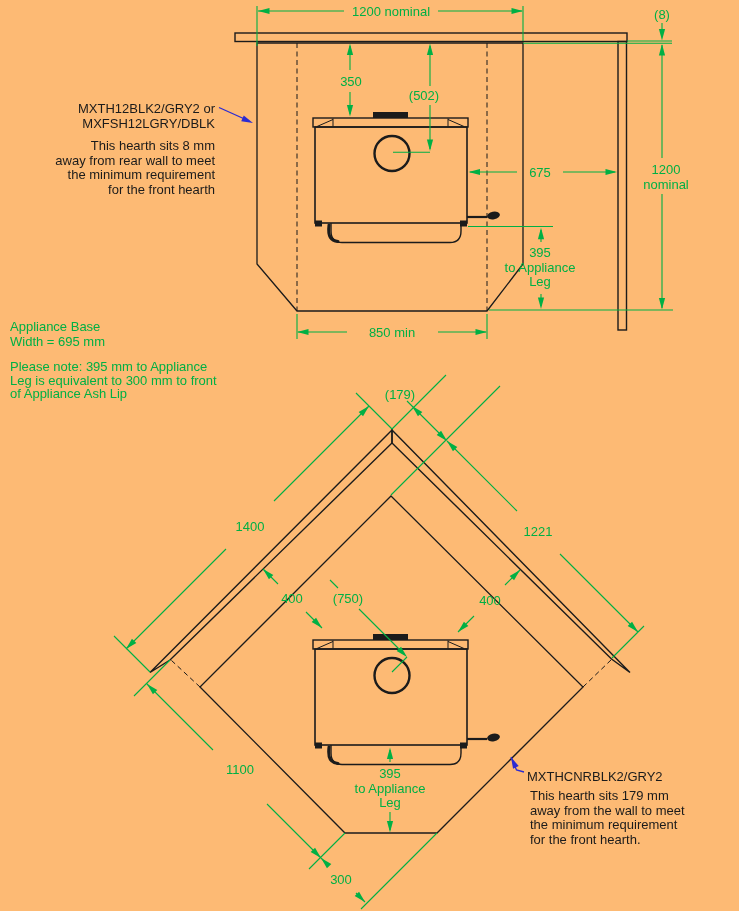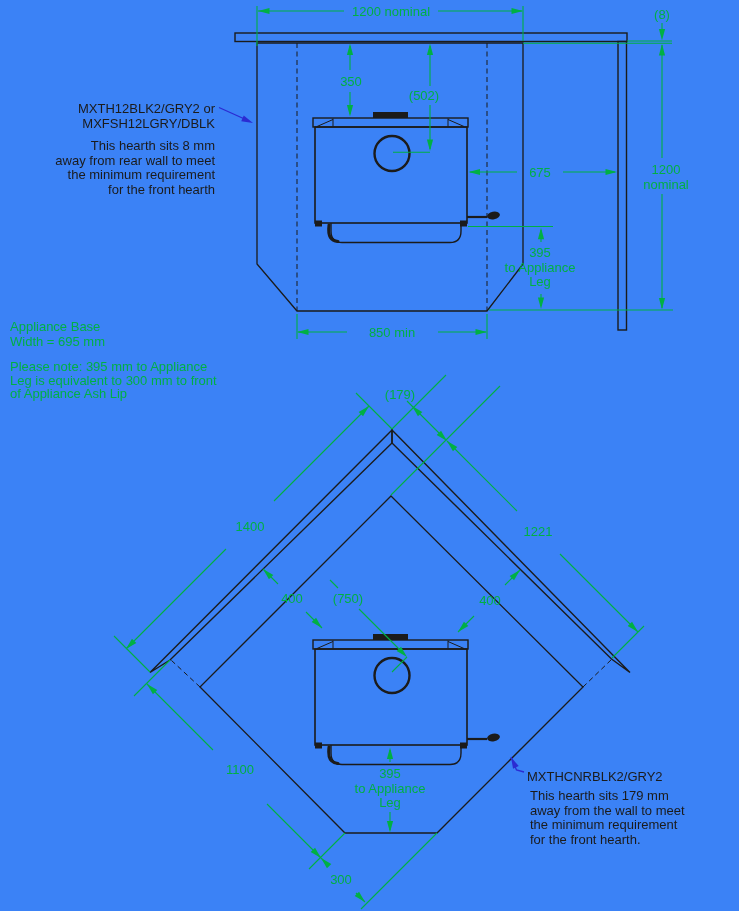--- a/index.html
+++ b/index.html
@@ -1,16 +1,16 @@
 <!DOCTYPE html>
 <html><head>
 <meta charset="utf-8">
 <style>
   html,body{margin:0;padding:0;background:#ffffff;}
-  .page{position:relative;width:739px;height:911px;background:#3b82f6;overflow:hidden;}
+  .page{position:relative;width:739px;height:911px;background:#fdba74;overflow:hidden;}
   svg{display:block;}
   svg text{font-family:"Liberation Sans","DejaVu Sans",sans-serif;font-size:13px;}
   .dim{fill:#00b044;}
   .dimline{stroke:#00b044;stroke-width:1.1;fill:none;}
   .dimarrow{fill:#00b044;stroke:none;}
   .blk{stroke:#1b1b1b;fill:none;}
   .blkfill{fill:#1b1b1b;stroke:none;}
   .lbl{fill:#1b1b1b;}
   .leader{stroke:#2b2bd2;stroke-width:1.3;fill:none;}
   .leaderarrow{fill:#2b2bd2;stroke:none;}

